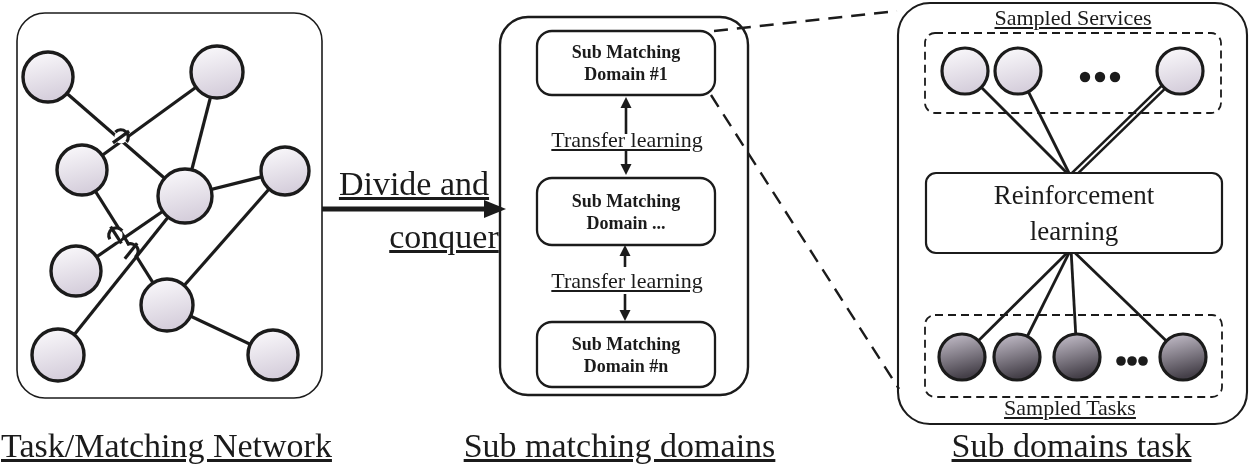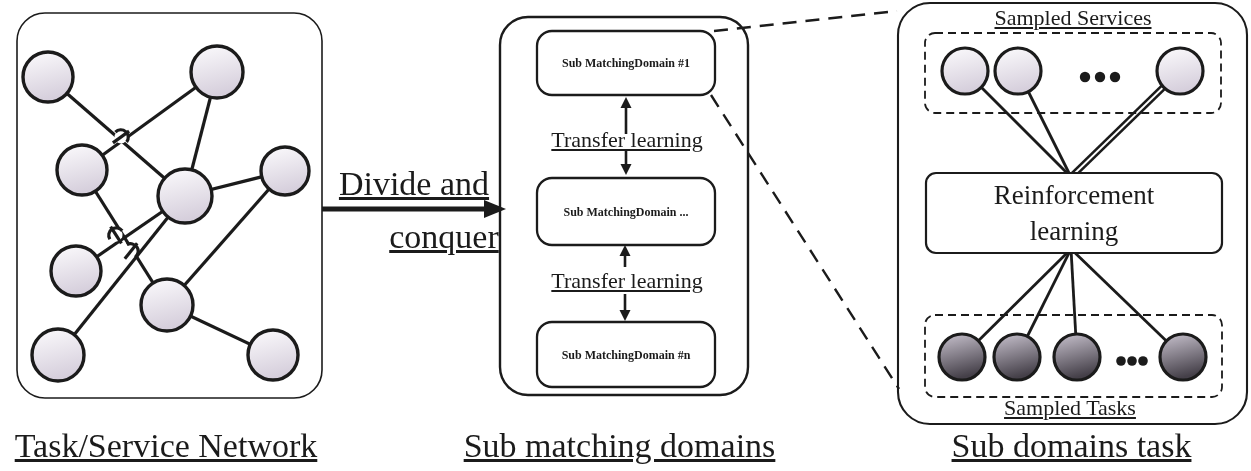--- a/index.html
+++ b/index.html
@@ -2,22 +2,22 @@
 <html><head>
 <meta charset="utf-8">
 <style>
   html,body{margin:0;padding:0;background:#ffffff;}
   #stage{position:relative;width:1251px;height:471px;background:#ffffff;overflow:hidden;
          font-family:"Liberation Serif",serif;color:#1b1b1b;}
   #diagram{position:absolute;left:0;top:0;}
   .lbl{position:absolute;text-align:center;white-space:nowrap;color:#1b1b1b;text-decoration:underline;}
   .big{font-size:34px;}
   .mid{font-size:22px;}
-  .boxtext{position:absolute;display:flex;flex-direction:row;align-items:center;
-           justify-content:center;font-weight:bold;font-size:12px;line-height:22px;text-align:center;}
+  .boxtext{position:absolute;display:flex;flex-direction:column;align-items:center;
+           justify-content:center;font-weight:bold;font-size:18px;line-height:22px;text-align:center;}
   #lbl-network{left:1px;top:427px;width:330px;}
   #divide1{left:322px;top:165px;width:184px;}
   #divide2{left:322px;top:218px;width:184px;padding-left:30px;}
   #lbl-domains{left:447px;top:427px;width:345px;}
   #lbl-task{left:897px;top:427px;width:349px;}
   #transfer1{left:527px;top:127px;width:200px;}
   #transfer2{left:527px;top:268px;width:200px;}
   #box1text{left:537px;top:31px;width:178px;height:64px;}
   #box2text{left:537px;top:178px;width:178px;height:67px;}
   #box3text{left:537px;top:322px;width:178px;height:65px;}
@@ -123,21 +123,21 @@
         <circle cx="1183" cy="357" r="23" fill="url(#gradDark)" stroke="#1b1b1b" stroke-width="3.2"></circle>
         <circle cx="1085" cy="77" r="5.2" fill="#1b1b1b"></circle>
         <circle cx="1100" cy="77" r="5.2" fill="#1b1b1b"></circle>
         <circle cx="1115" cy="77" r="5.2" fill="#1b1b1b"></circle>
         <circle cx="1121" cy="361" r="4.8" fill="#1b1b1b"></circle>
         <circle cx="1132" cy="361" r="4.8" fill="#1b1b1b"></circle>
         <circle cx="1143" cy="361" r="4.8" fill="#1b1b1b"></circle>
       </g>
   </svg>
 
-  <div class="lbl big" id="lbl-network">Task/Service Network</div>
+  <div class="lbl big" id="lbl-network">Task/Matching Network</div>
   <div class="lbl big" id="divide1">Divide and</div>
   <div class="lbl big" id="divide2">conquer</div>
   <div class="lbl big" id="lbl-domains">Sub matching domains</div>
   <div class="lbl big" id="lbl-task">Sub domains task</div>
 
   <div class="lbl mid" id="transfer1">Transfer learning</div>
   <div class="lbl mid" id="transfer2">Transfer learning</div>
 
   <div class="boxtext" id="box1text">
     <span>Sub Matching</span>

